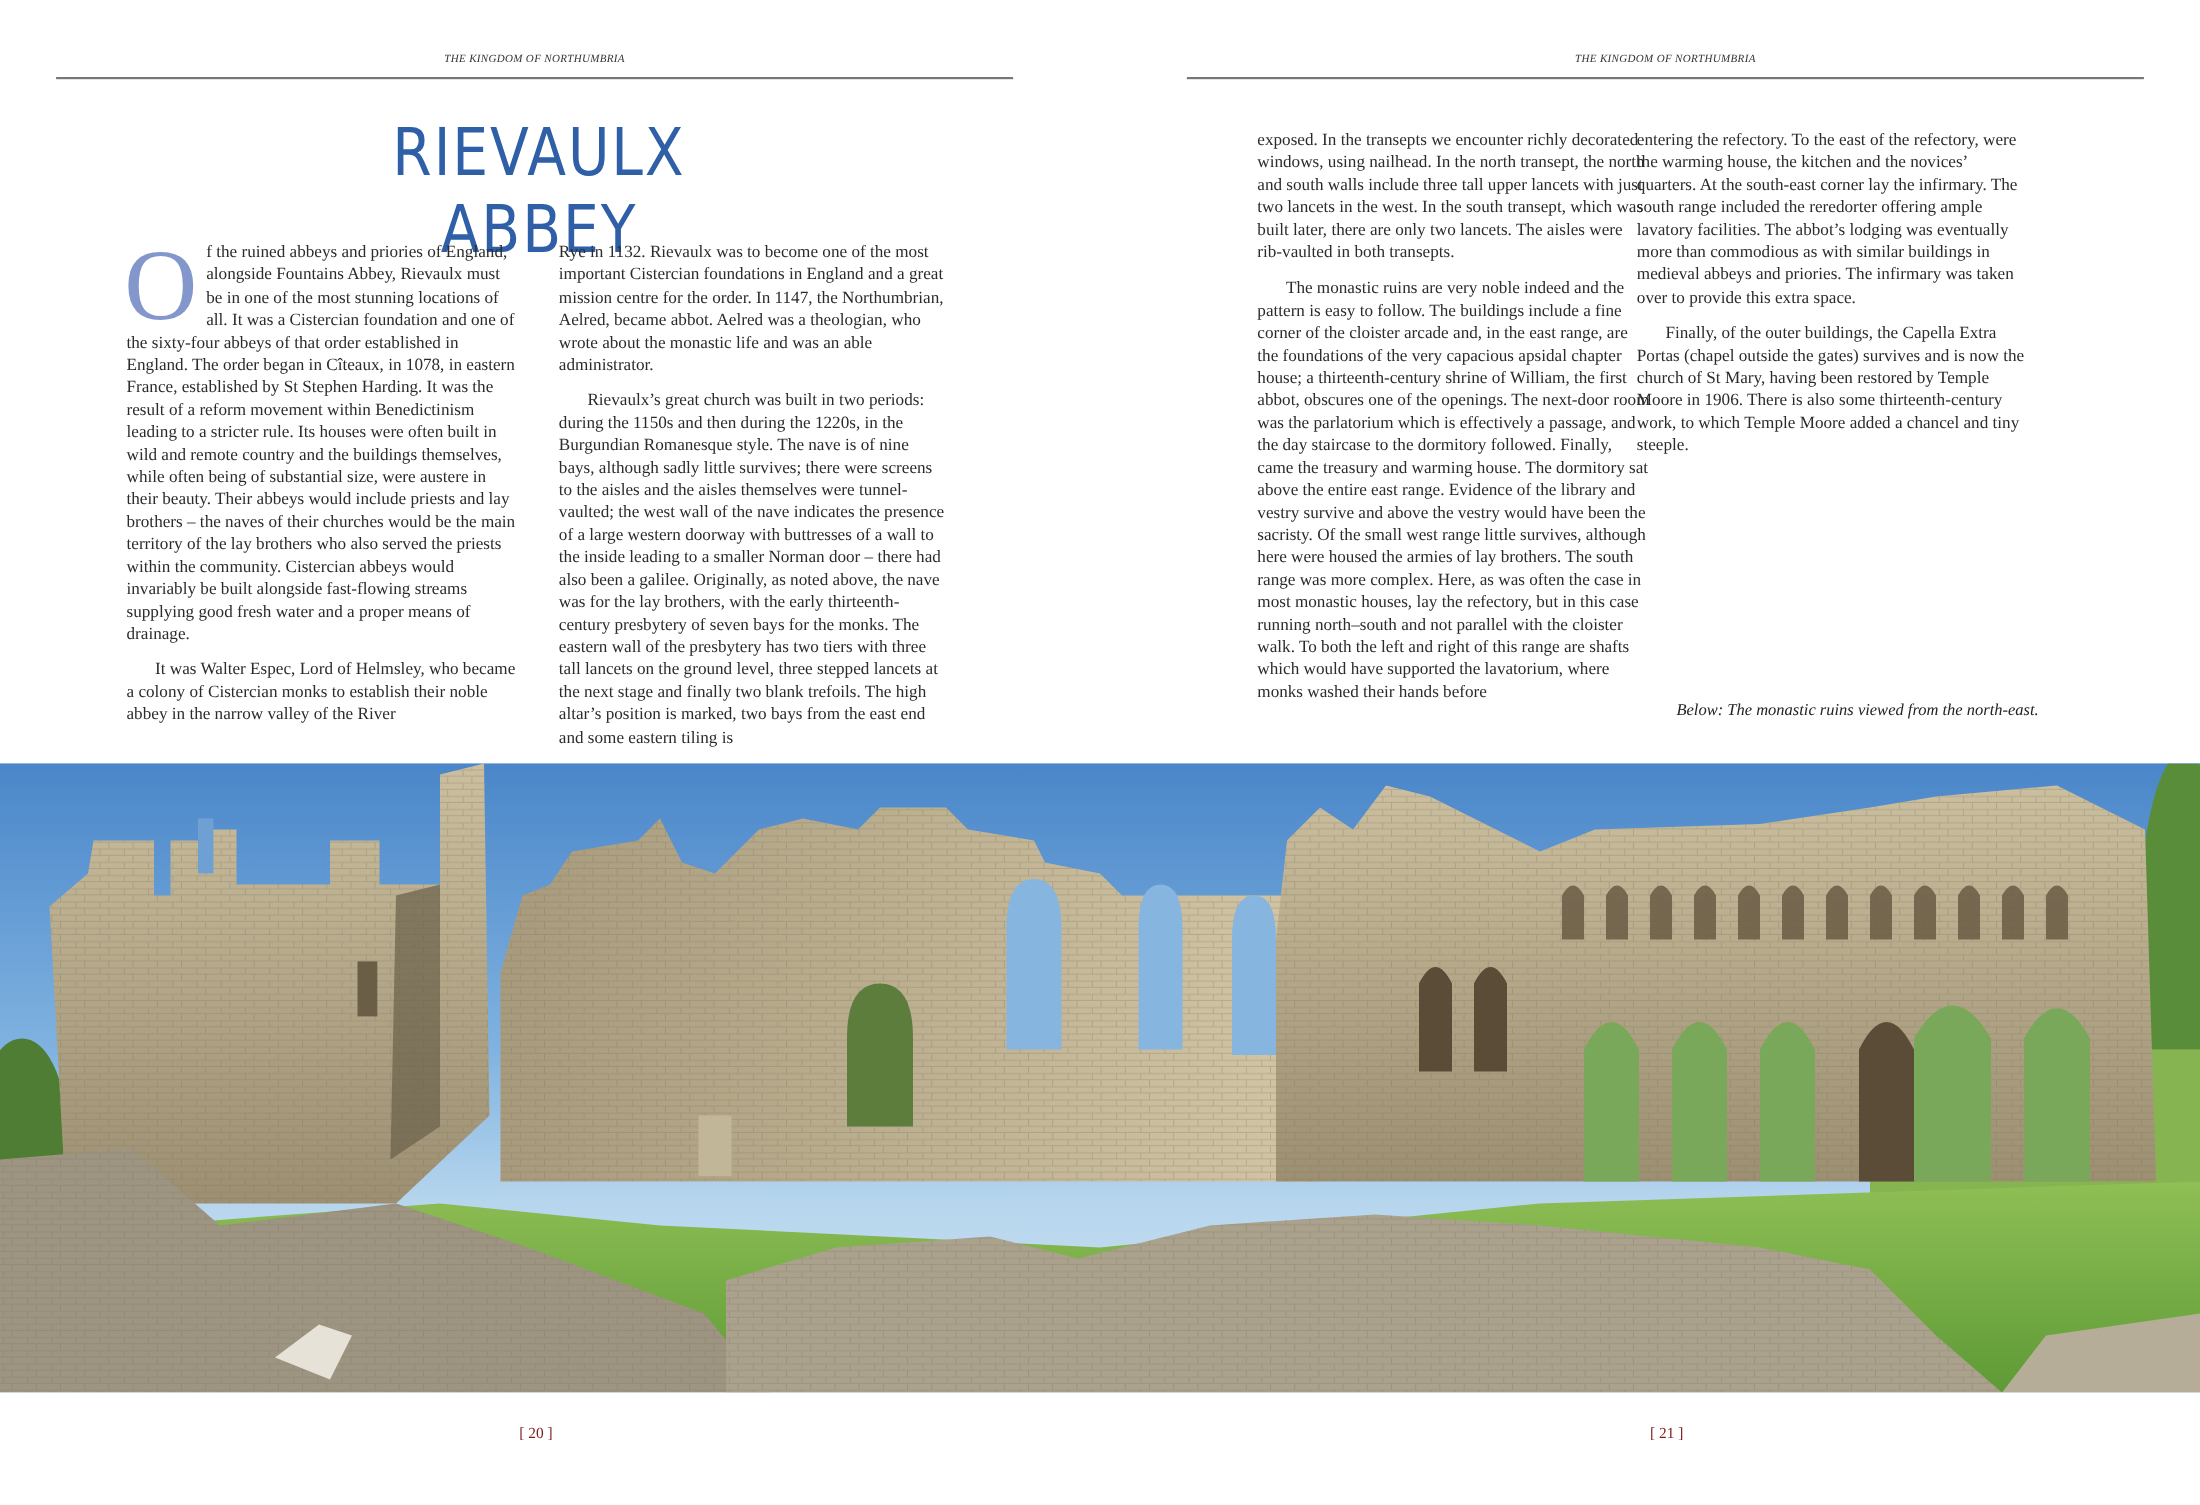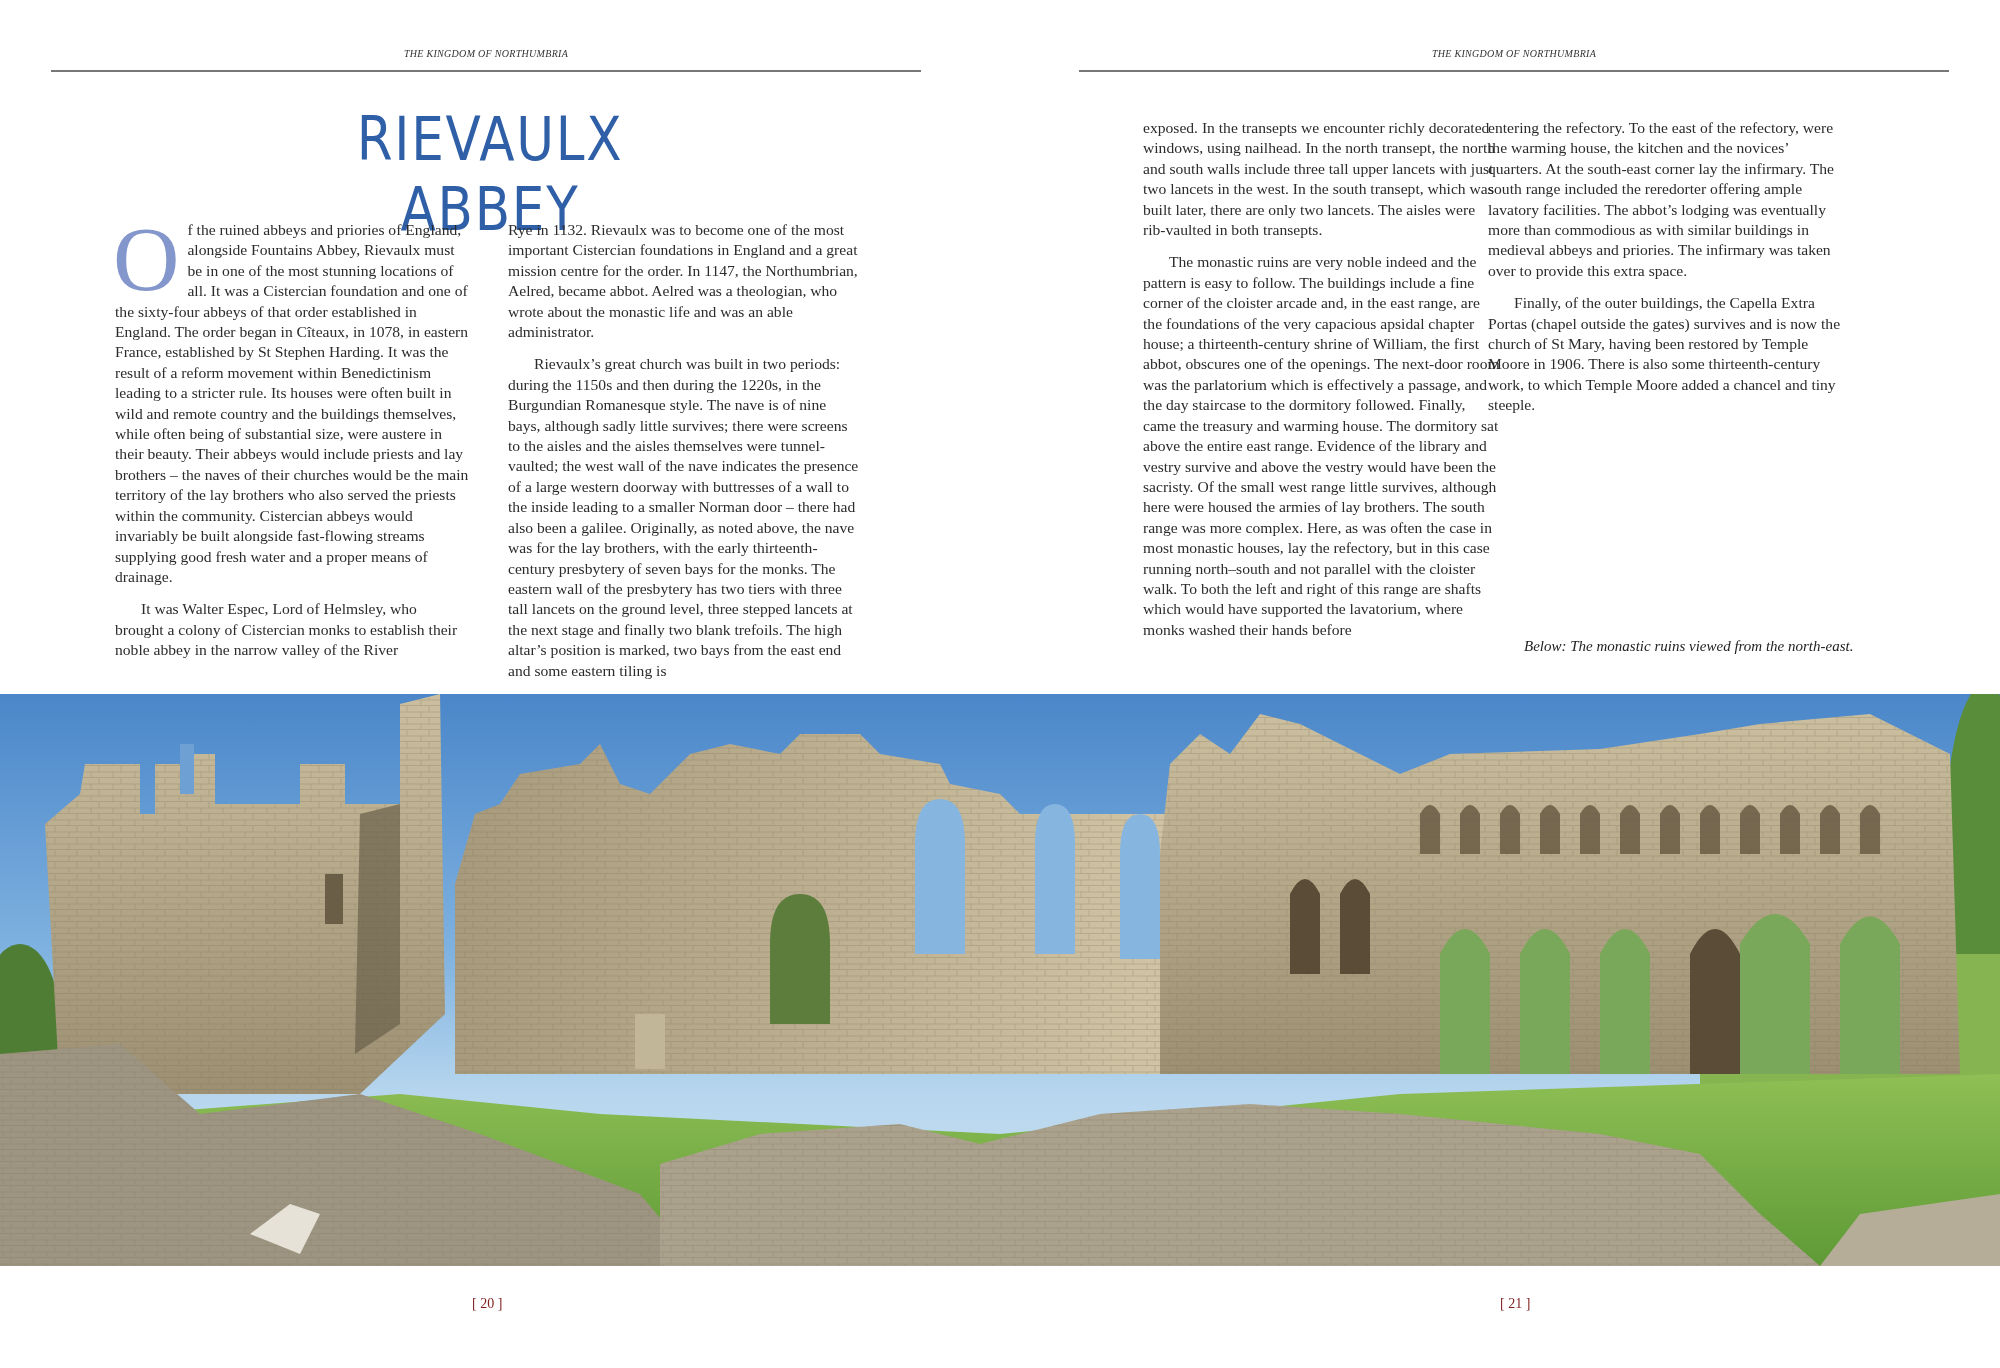--- a/index.html
+++ b/index.html
@@ -29,21 +29,21 @@
 
 <div class="running-head" style="left:51px;width:870px;">THE KINGDOM OF NORTHUMBRIA</div>
 <div class="rule" style="left:51px;width:870px;"></div>
 
 <h1 class="title">RIEVAULX ABBEY</h1>
 
 <div class="col" style="left:103px;top:208px;">
   <p>
     <span class="dropcap">O</span><span>f the ruined abbeys and priories of England, alongside Fountains Abbey, Rievaulx must be in one of the most stunning locations of all. It was a Cistercian foundation and one of the sixty-four abbeys of that order established in England. The order began in Cîteaux, in 1078, in eastern France, established by St Stephen Harding. It was the result of a reform movement within Benedictinism leading to a stricter rule. Its houses were often built in wild and remote country and the buildings themselves, while often being of substantial size, were austere in their beauty. Their abbeys would include priests and lay brothers – the naves of their churches would be the main territory of the lay brothers who also served the priests within the community. Cistercian abbeys would invariably be built alongside fast-flowing streams supplying good fresh water and a proper means of drainage.</span>
   </p>
-  <p class="indent">It was Walter Espec, Lord of Helmsley, who brought a colony of Cistercian monks to establish their noble abbey in the narrow valley of the River</p>
+  <p class="indent">It was Walter Espec, Lord of Helmsley, who became a colony of Cistercian monks to establish their noble abbey in the narrow valley of the River</p>
 </div>
 
 <div class="col" style="left:496px;top:208px;">
   <p>Rye in 1132. Rievaulx was to become one of the most important Cistercian foundations in England and a great mission centre for the order. In 1147, the Northumbrian, Aelred, became abbot. Aelred was a theologian, who wrote about the monastic life and was an able administrator.</p>
   <p class="indent">Rievaulx’s great church was built in two periods: during the 1150s and then during the 1220s, in the Burgundian Romanesque style. The nave is of nine bays, although sadly little survives; there were screens to the aisles and the aisles themselves were tunnel-vaulted; the west wall of the nave indicates the presence of a large western doorway with buttresses of a wall to the inside leading to a smaller Norman door – there had also been a galilee. Originally, as noted above, the nave was for the lay brothers, with the early thirteenth-century presbytery of seven bays for the monks. The eastern wall of the presbytery has two tiers with three tall lancets on the ground level, three stepped lancets at the next stage and finally two blank trefoils. The high altar’s position is marked, two bays from the east end and some eastern tiling is</p>
 </div>
 
 <div class="running-head" style="left:1079px;width:870px;">THE KINGDOM OF NORTHUMBRIA</div>
 <div class="rule" style="left:1079px;width:870px;"></div>
 

